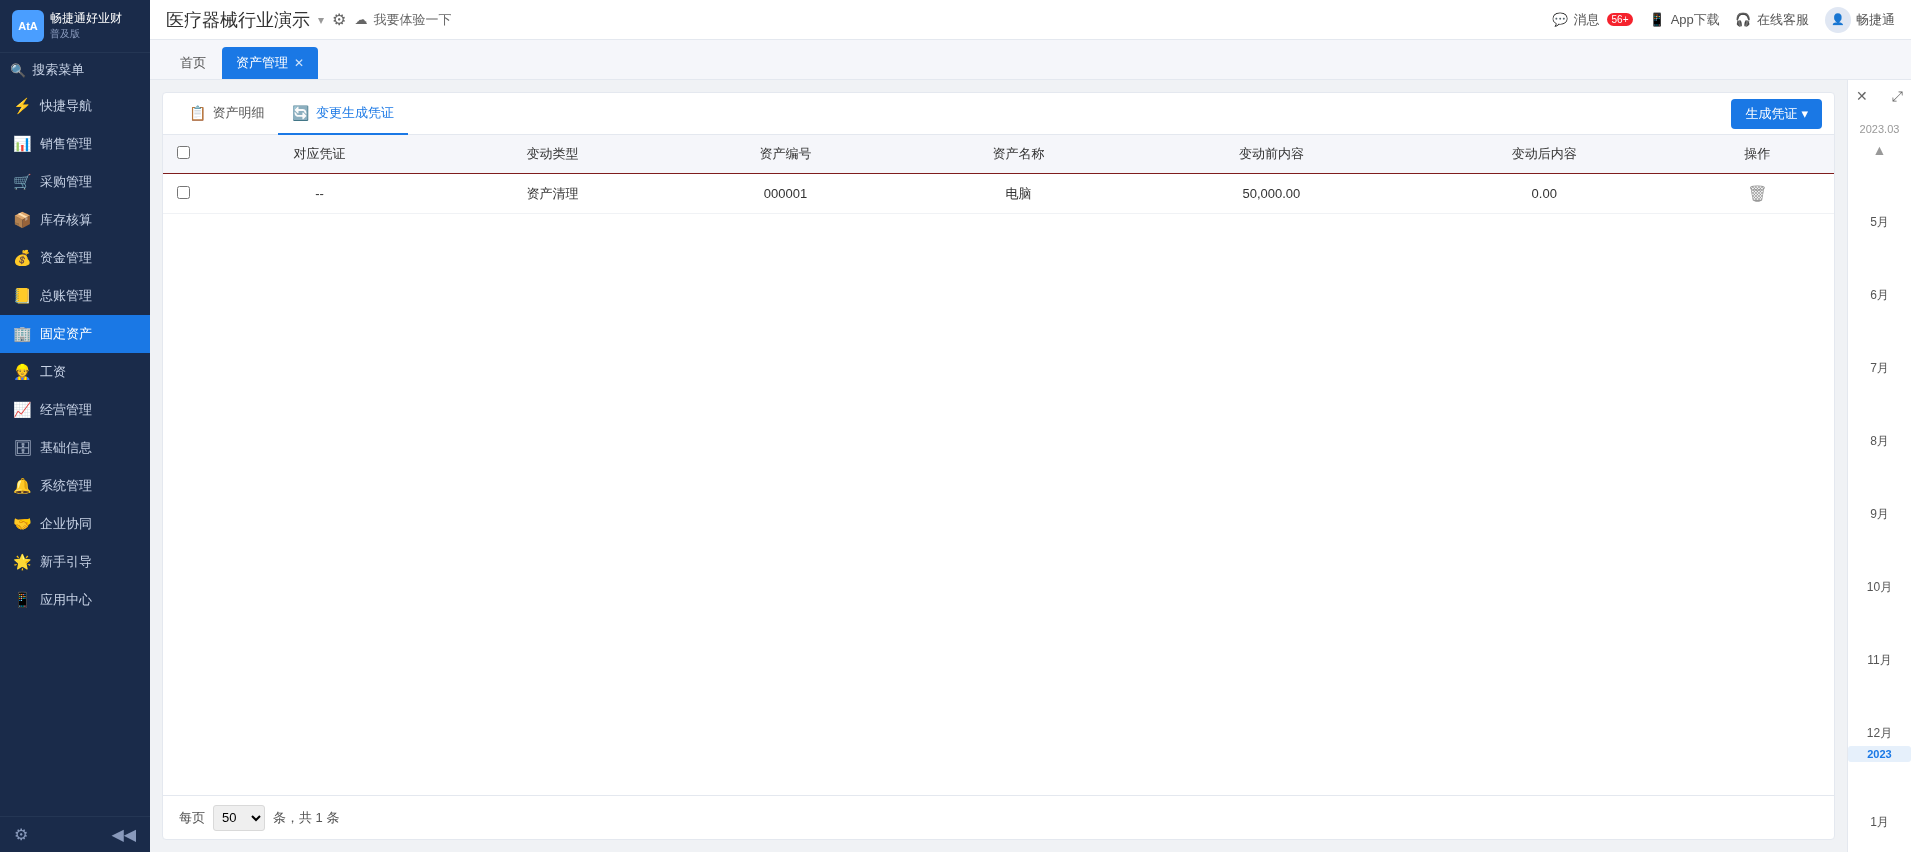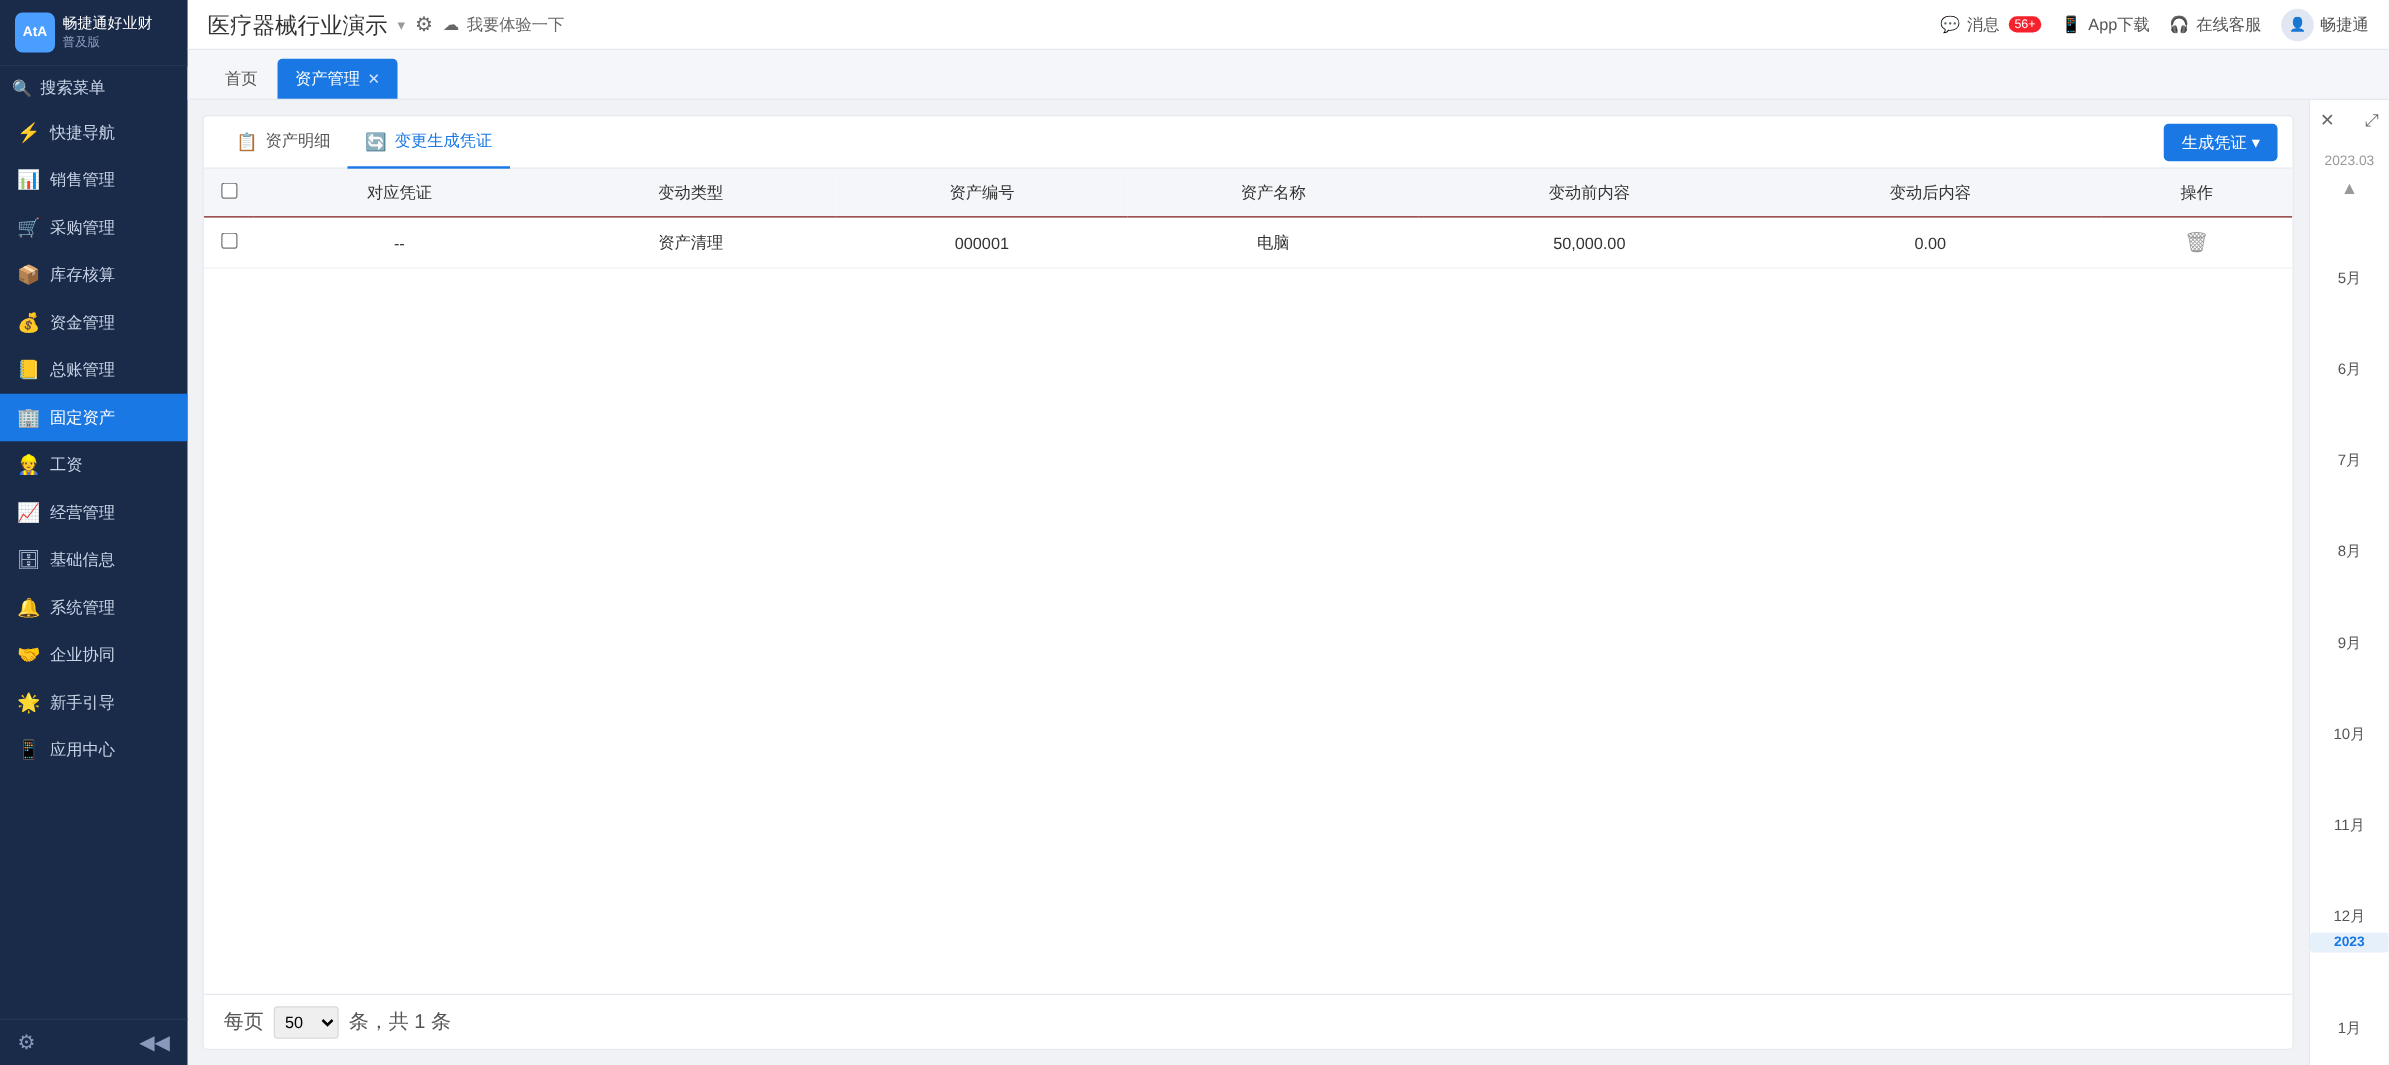--- a/index.html
+++ b/index.html
@@ -196,21 +196,21 @@
       height: 44px;
       display: flex; align-items: center;
       padding: 0 16px;
       border-top: 1px solid #e4e8ef;
       gap: 8px;
       flex-shrink: 0;
     }
     .pagination select {
       height: 26px; padding: 0 4px; border: 1px solid #d9d9d9; border-radius: 3px; font-size: 13px; cursor: pointer;
     }
-    .pagination-text { color: #555; font-size: 16px; }
+    .pagination-text { color: #555; font-size: 13px; }
 
     
     .timeline-panel {
       width: 64px;
       background: #fff;
       border-left: 1px solid #e4e8ef;
       display: flex;
       flex-direction: column;
       align-items: center;
       padding: 8px 0;

